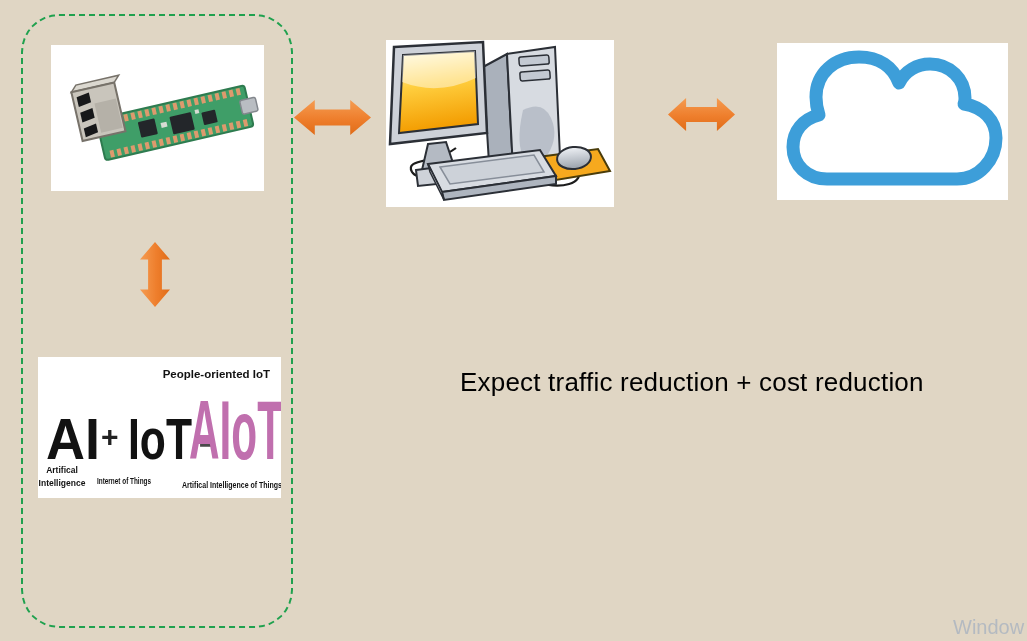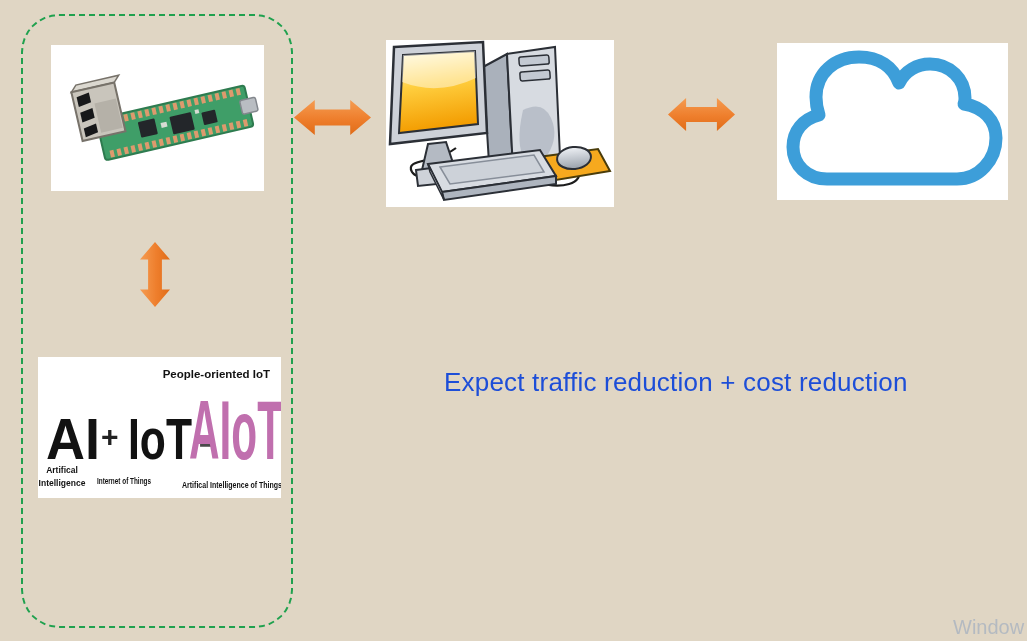--- a/index.html
+++ b/index.html
@@ -33,22 +33,22 @@
   .arrow-v {
     background:linear-gradient(90deg,#f59c52 0%,#ee7e2c 55%,#e06c18 100%);
     clip-path:polygon(50% 0,100% 27%,73% 27%,73% 73%,100% 73%,50% 100%,0 73%,27% 73%,27% 27%,0 27%);
   }
   .arrow-1 { left:294px; top:100px; width:77px; height:35px; }
   .arrow-2 { left:668px; top:98px;  width:67px; height:33px; }
   .arrow-3 { left:140px; top:242px; width:30px; height:65px; }
 
   
   .caption {
-    left:444px; top:366px; width:520px;
-    color:#1d4ed8; font-size:26px; line-height:33px; letter-spacing:.2px;
+    left:460px; top:366px; width:520px;
+    color:#000000; font-size:26px; line-height:33px; letter-spacing:.2px;
   }
 
   
   .watermark {
     left:953px; top:616px; width:120px;
     color:#b4bac1; font-size:20px; white-space:nowrap;
   }
 
   svg text { font-family:"Liberation Sans",sans-serif; }
 </style>

